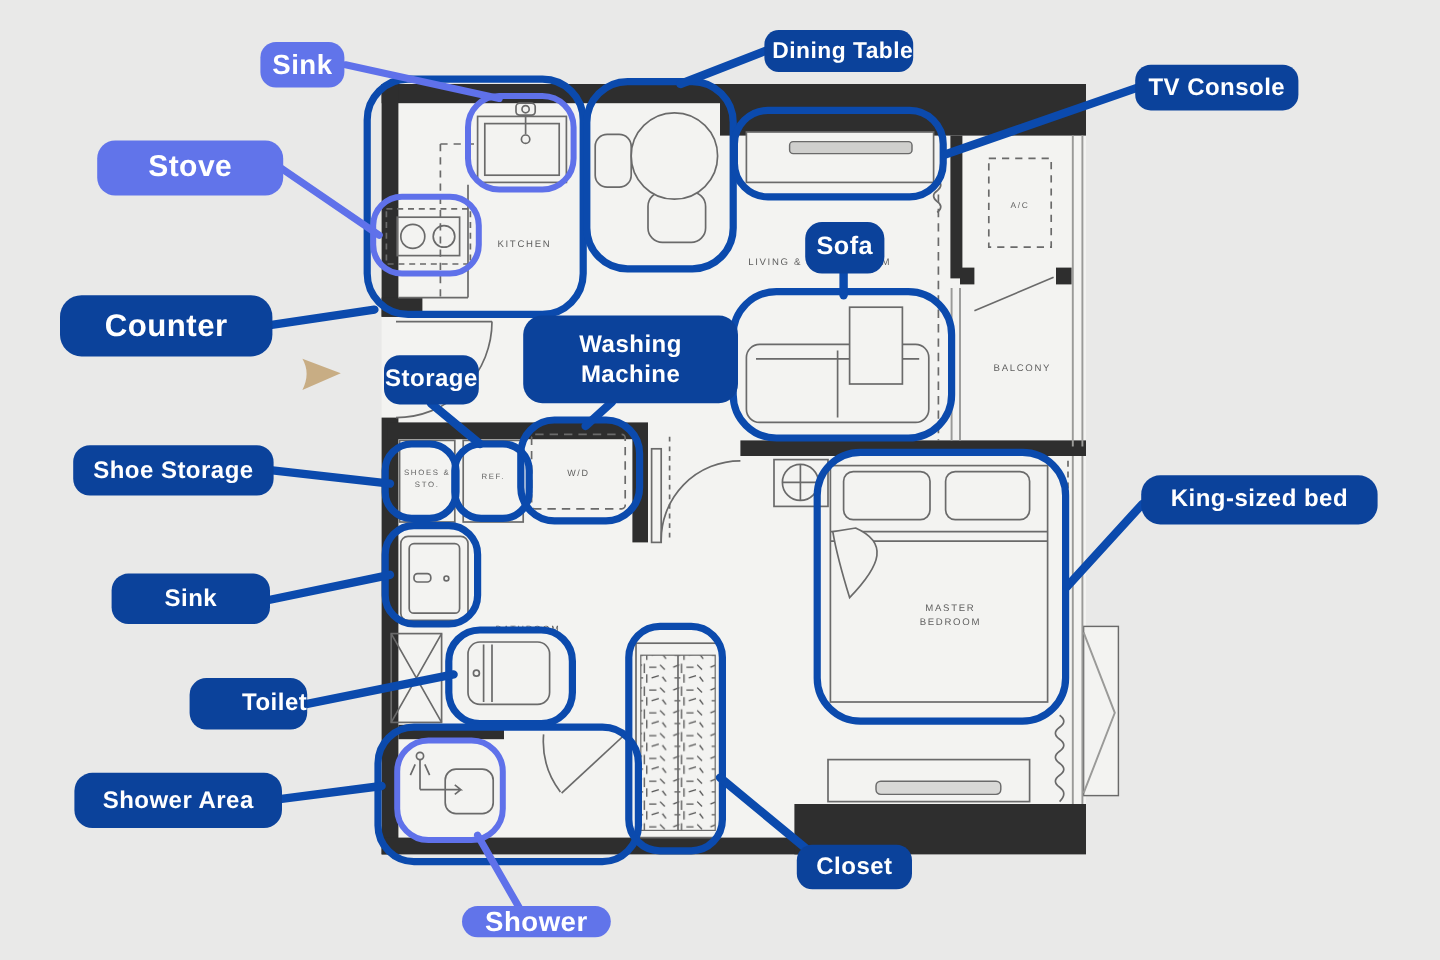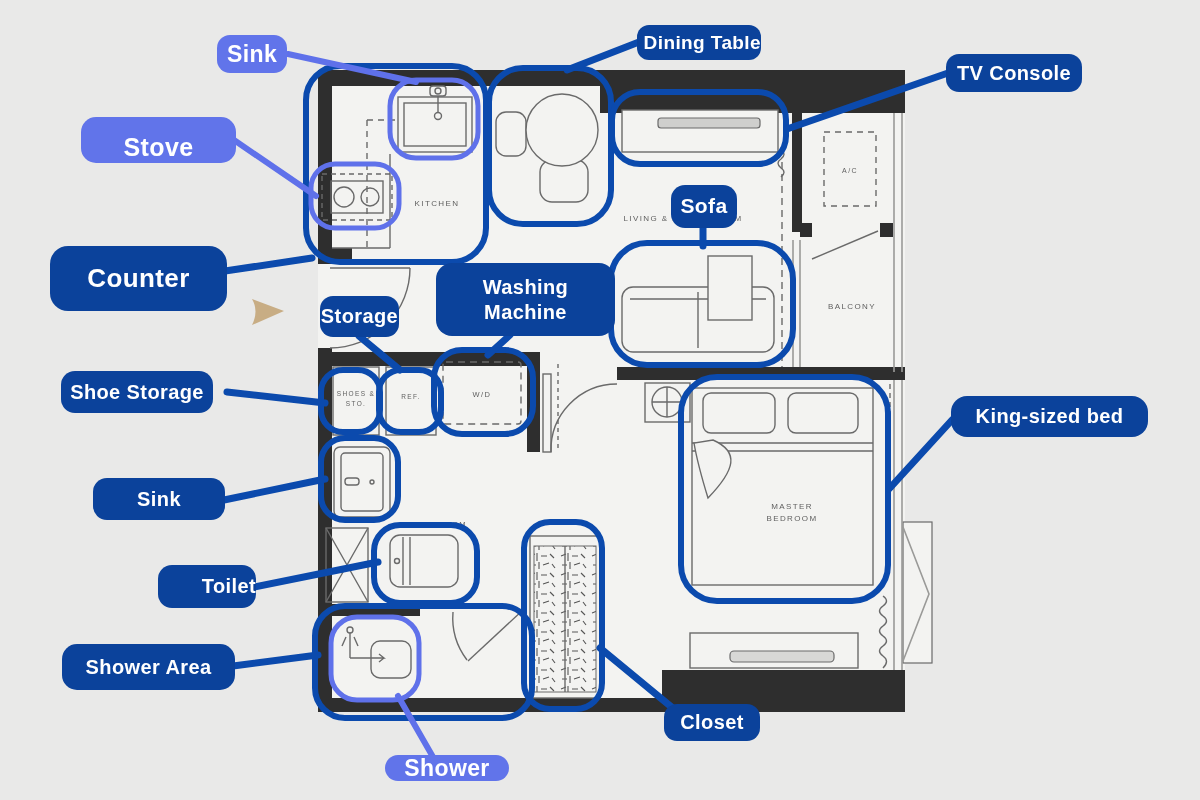--- a/index.html
+++ b/index.html
@@ -207,43 +207,43 @@
     <line class="conD" x1="703" y1="224" x2="703" y2="246"></line>
     <line class="conD" x1="952" y1="420" x2="889" y2="489" stroke-width="8"></line>
   </g>
 
   <path d="M252 299 L284 311 L252 325 Q259 311 252 299 Z" fill="var(--pointer)"></path>
 </svg>
 
 <div class="pill lite" style="left:217px;top:35px;width:70px;height:38px;font-size:23px;border-radius:13px;">
   <span>Sink</span>
 </div>
-<div class="pill lite" style="left:81px;top:117px;width:155px;height:46px;font-size:25px;border-radius:15px;justify-content:flex-end;">
+<div class="pill lite" style="left:81px;top:117px;width:155px;height:46px;font-size:25px;border-radius:15px;">
   <span>Stove</span>
 </div>
-<div class="pill dark" style="left:50px;top:246px;width:177px;height:65px;font-size:26px;border-radius:18px;">
+<div class="pill dark" style="left:50px;top:246px;width:177px;height:51px;font-size:26px;border-radius:18px;">
   <span>Counter</span>
 </div>
 <div class="pill dark" style="left:637px;top:25px;width:124px;height:35px;font-size:19px;border-radius:12px;align-items:flex-end;">
   <span>Dining Table</span>
 </div>
 <div class="pill dark" style="left:946px;top:54px;width:136px;height:38px;font-size:20px;border-radius:13px;justify-content:center;">
   <span>TV Console</span>
 </div>
 <div class="pill dark" style="left:671px;top:185px;width:66px;height:43px;font-size:21px;border-radius:14px;">
   <span>Sofa</span>
 </div>
 <div class="pill dark" style="left:320px;top:296px;width:79px;height:41px;font-size:20px;border-radius:13px;">
   <span>Storage</span>
 </div>
 <div class="pill dark" style="left:436px;top:263px;width:179px;height:73px;font-size:20px;border-radius:16px;">
   <span>Washing</span>
   <span>Machine</span>
 </div>
-<div class="pill dark" style="left:61px;top:371px;width:152px;height:42px;font-size:20px;border-radius:14px;">
+<div class="pill dark" style="left:61px;top:371px;width:167px;height:42px;font-size:20px;border-radius:14px;">
   <span>Shoe Storage</span>
 </div>
 <div class="pill dark" style="left:93px;top:478px;width:132px;height:42px;font-size:20px;border-radius:14px;">
   <span>Sink</span>
 </div>
 <div class="pill dark" style="left:158px;top:565px;width:98px;height:43px;font-size:20px;border-radius:14px;align-items:flex-end;">
   <span>Toilet</span>
 </div>
 <div class="pill dark" style="left:62px;top:644px;width:173px;height:46px;font-size:20px;border-radius:15px;">
   <span>Shower Area</span>

